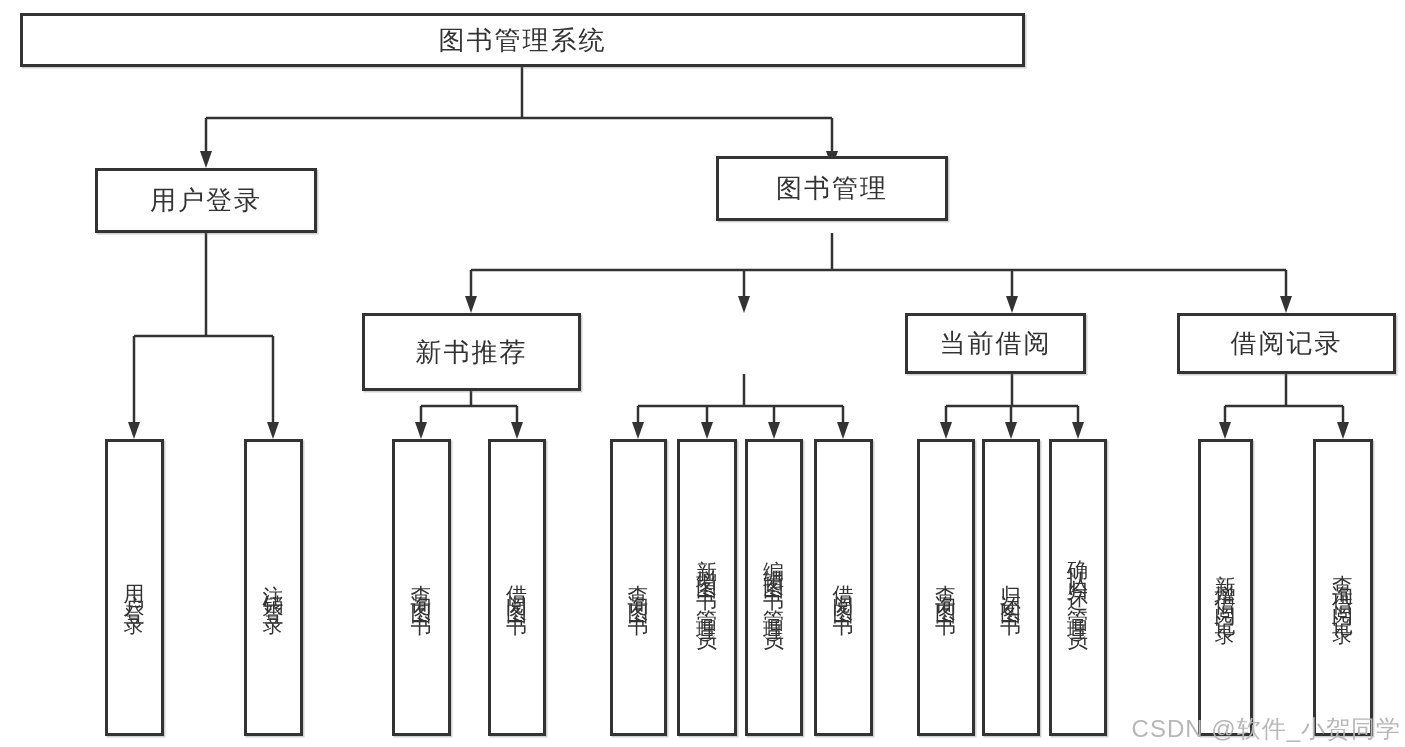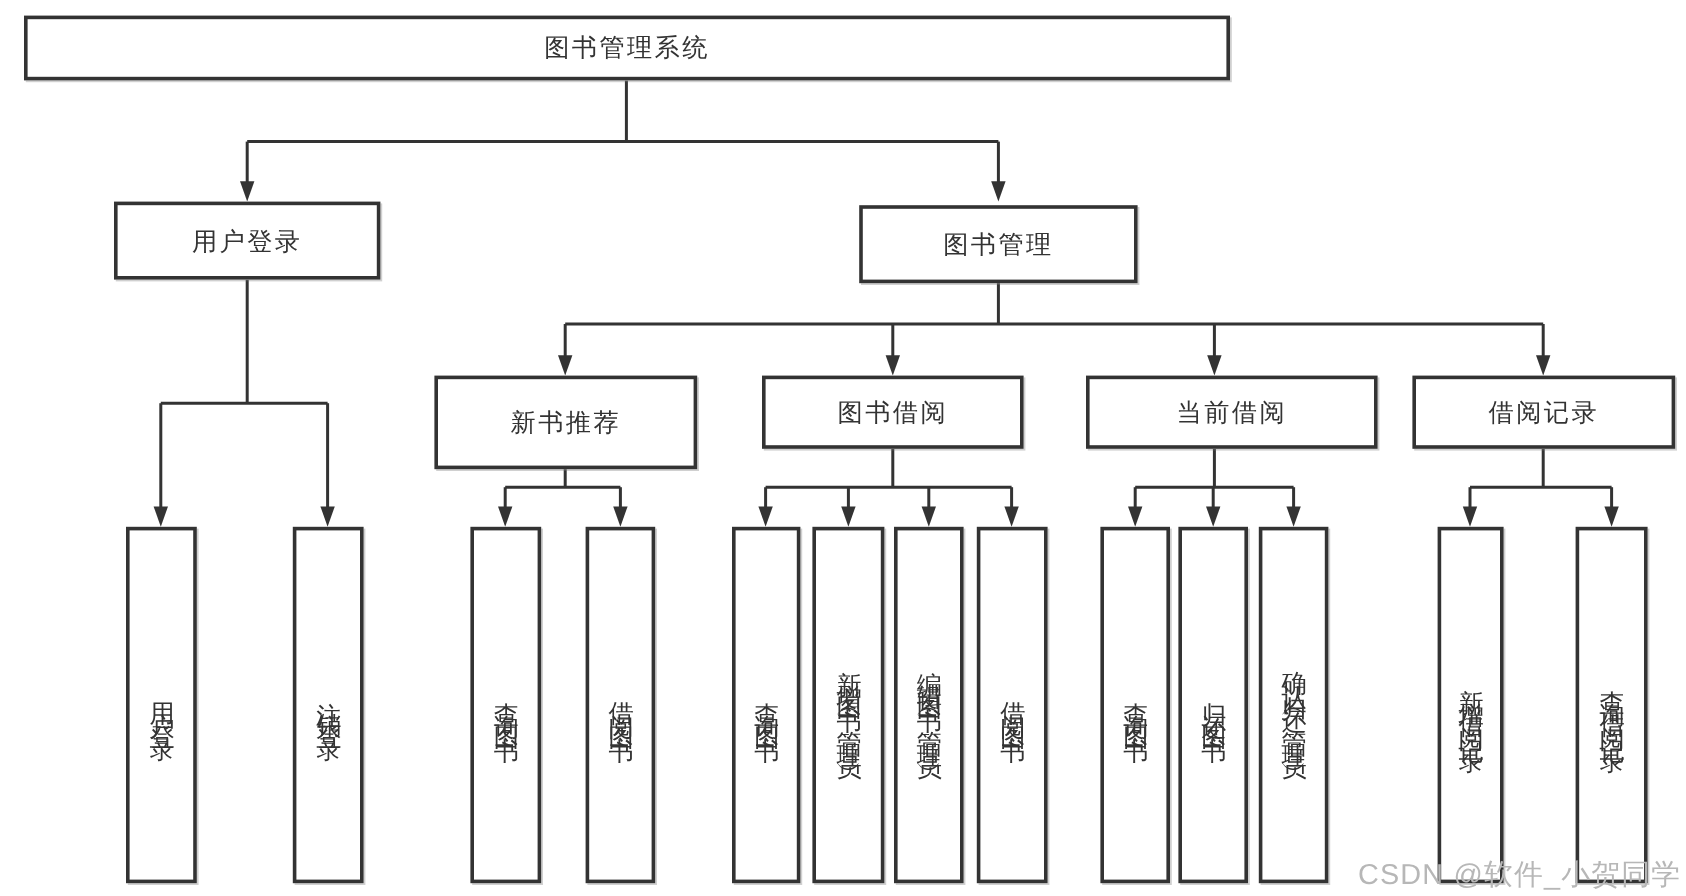--- a/index.html
+++ b/index.html
@@ -23,21 +23,21 @@
   }
   .node {
     position: absolute;
     box-sizing: border-box;
     border: 3px solid #333333;
     background: #ffffff;
     display: flex;
     align-items: center;
     justify-content: center;
     color: #333333;
-    font-size: 21px;
+    font-size: 26px;
     letter-spacing: 2px;
     box-shadow: 1.5px 1.5px 0 rgba(120,120,120,0.35);
     white-space: nowrap;
   }
   .leaf {
     position: absolute;
     box-sizing: border-box;
     border: 3px solid #333333;
     background: #ffffff;
     display: flex;
@@ -133,25 +133,24 @@
       <polygon points="1005,422 1017,422 1011,439"></polygon>
       <polygon points="1072,422 1084,422 1078,439"></polygon>
       <polygon points="1219,422 1231,422 1225,439"></polygon>
       <polygon points="1337,422 1349,422 1343,439"></polygon>
     </g>
   </svg>
 
   <div class="node" style="left:20px; top:13px; width:1005px; height:54px;">图书管理系统</div>
 
   <div class="node" style="left:95px; top:168px; width:222px; height:65px;">用户登录</div>
-  <div class="node" style="left:716px; top:171px; width:232px; height:65px;">图书管理</div>
+  <div class="node" style="left:716px; top:156px; width:232px; height:65px;">图书管理</div>
 
   <div class="node" style="left:362px; top:313px; width:219px; height:78px;">新书推荐</div>
-  <div class="node" style="left:635px; top:313px; width:218px; height:61px;">图书借阅</div>
-  <div class="node" style="left:905px; top:313px; width:243px; height:61px;">当前借阅</div>
+  <div class="node" style="left:905px; top:313px; width:181px; height:61px;">当前借阅</div>
   <div class="node" style="left:1177px; top:313px; width:219px; height:61px;">借阅记录</div>
 
   <div class="leaf" style="left:105px; top:439px; width:59px; height:297px;">
     <span class="vtext">用户登录</span>
   </div>
   <div class="leaf" style="left:244px; top:439px; width:59px; height:297px;">
     <span class="vtext">注销登录</span>
   </div>
 
   <div class="leaf" style="left:392px; top:439px; width:59px; height:297px;">

